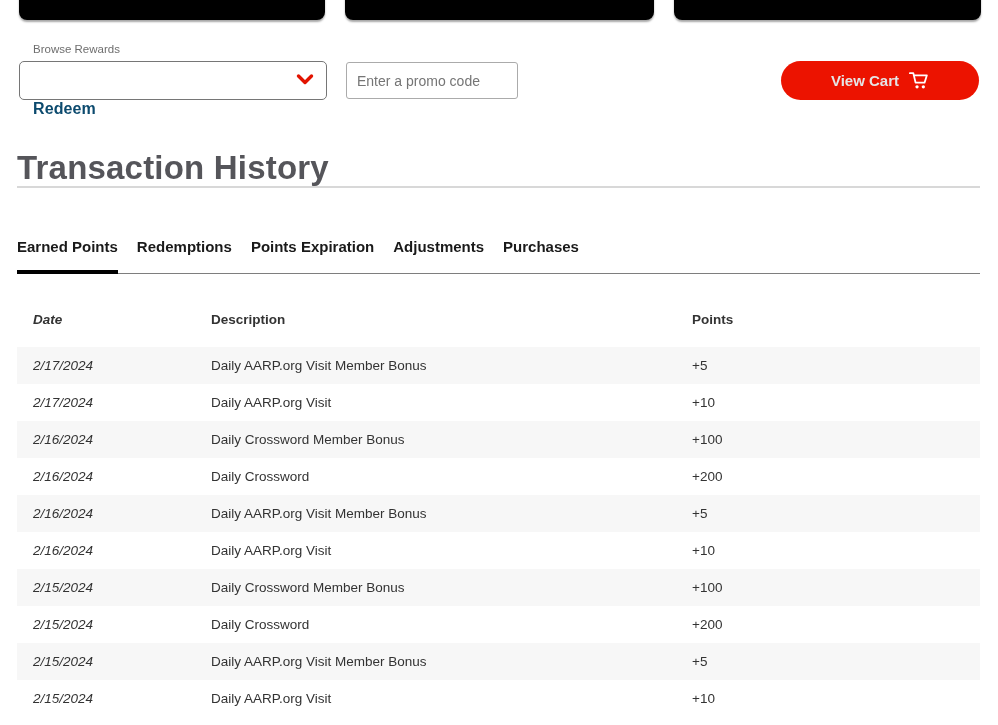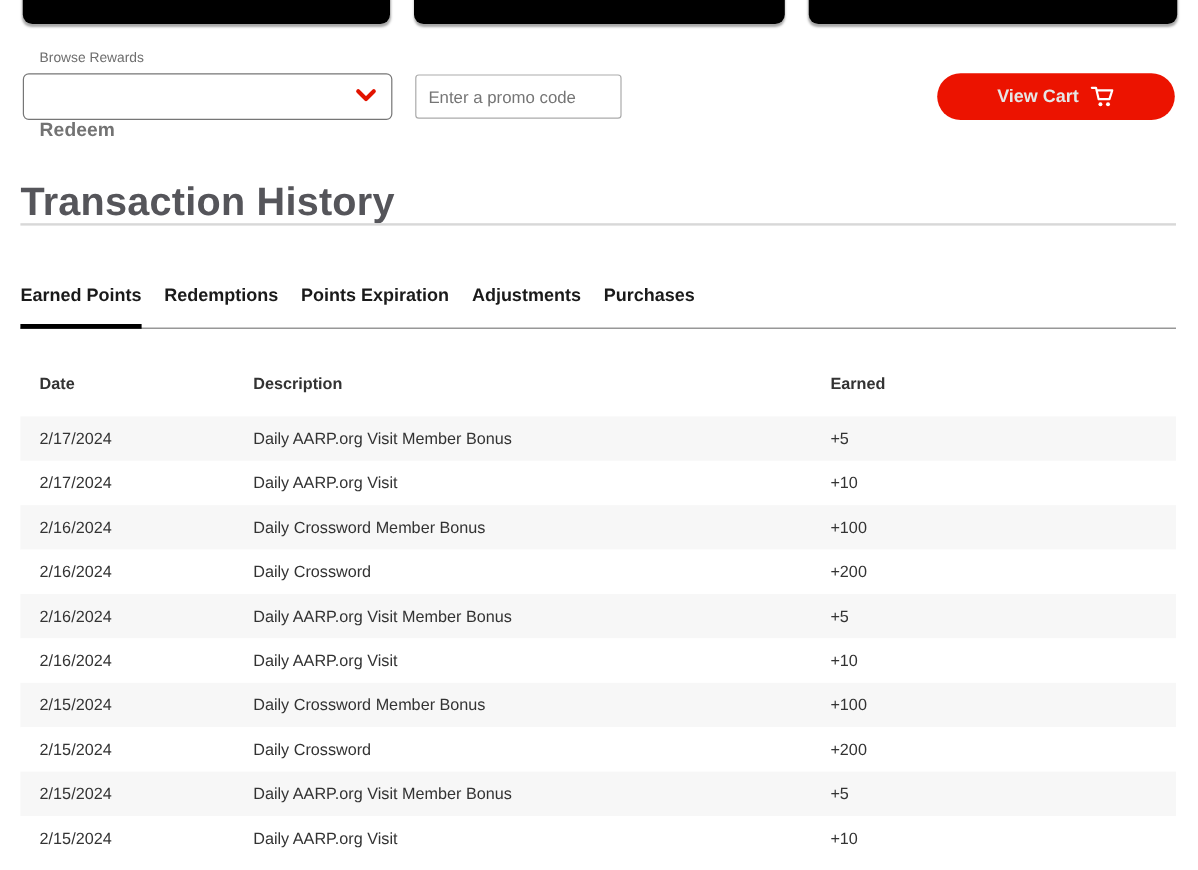--- a/index.html
+++ b/index.html
@@ -13,21 +13,21 @@
   .card1 { left: 19px;  width: 306px; }
   .card2 { left: 345px; width: 309px; }
   .card3 { left: 674px; width: 307px; }
 
   
   .dropdown { position: absolute; left: 19px; top: 61px; width: 308px; height: 39px;
     border: 1px solid #767676; border-radius: 5px; background: #fff;
     display: flex; align-items: center; cursor: pointer; }
   .dd-texts { padding-left: 13px; display: flex; flex-direction: column; line-height: 1.15; gap: 44px; }
   .dd-label { font-size: 11.5px; color: #6e6e6e; }
-  .dd-value { font-size: 16px; color: #737373; font-weight: 700; letter-spacing: .1px; }
+  .dd-value { font-size: 16px; color: #0c4a6e; font-weight: 700; letter-spacing: .1px; }
   .dd-chevron { position: absolute; right: 12px; top: 11px; width: 18px; height: 14px; }
 
   .promo { position: absolute; left: 346px; top: 62px; width: 172px; height: 37px;
     border: 1px solid #ababab; border-radius: 3px; padding: 16px 10px;
     font-size: 14px; color: #333; font-family: "Liberation Sans", sans-serif; outline: none; }
   .promo::placeholder { color: #757575; opacity: 1; }
 
   .view-cart { position: absolute; left: 781px; top: 61px; width: 198px; height: 39px;
     background: #EC1300; border: none; border-radius: 19.5px; color: #e5e5e5;
     font-size: 15px; font-weight: 700; font-family: "Liberation Sans", sans-serif;
@@ -45,21 +45,21 @@
   .tab { display: inline-block; position: relative; margin-right: 19px;
     padding-bottom: 18px; font-size: 15px; font-weight: 700; color: #1a1a1a; cursor: pointer; }
   .tab.active::after { content: ""; position: absolute; left: 0; right: 0; bottom: -1px;
     height: 4px; background: #000; }
 
   
   .table { position: absolute; left: 17px; top: 300px; width: 963px; font-size: 13.5px; color: #333; }
   .thead { display: flex; align-items: center; padding: 12px 0 20px 16px; font-weight: 700; }
   .trow  { display: flex; align-items: center; height: 37px; padding-left: 16px; background: #fff; }
   .trow.stripe { background: #f7f7f7; }
-  .cell.c0 { width: 178px; }
+  .cell.c0 { width: 178px; font-style: italic; }
   .cell.c1 { width: 481px; }
   .cell.c2 { flex: 1; }
 </style>
 </head>
 <body>
 
 <div class="stage">
 
   <div class="top-card card1"></div>
   <div class="top-card card2"></div>
@@ -92,21 +92,21 @@
 
   <div class="page-title">Transaction History</div>
   <div class="title-divider"></div>
 
   <div class="tabs"><div class="tab active">Earned Points</div><div class="tab">Redemptions</div><div class="tab">Points Expiration</div><div class="tab">Adjustments</div><div class="tab">Purchases</div></div>
 
   <div class="table">
     <div class="thead">
         <div class="cell c0">Date</div>
         <div class="cell c1">Description</div>
-        <div class="cell c2">Earned</div>
+        <div class="cell c2">Points</div>
       </div>
     <div class="tbody">
         <div class="trow stripe">
           <div class="cell c0">2/17/2024</div>
           <div class="cell c1">Daily AARP.org Visit Member Bonus</div>
           <div class="cell c2">+5</div>
         </div>
         <div class="trow">
           <div class="cell c0">2/17/2024</div>
           <div class="cell c1">Daily AARP.org Visit</div>

